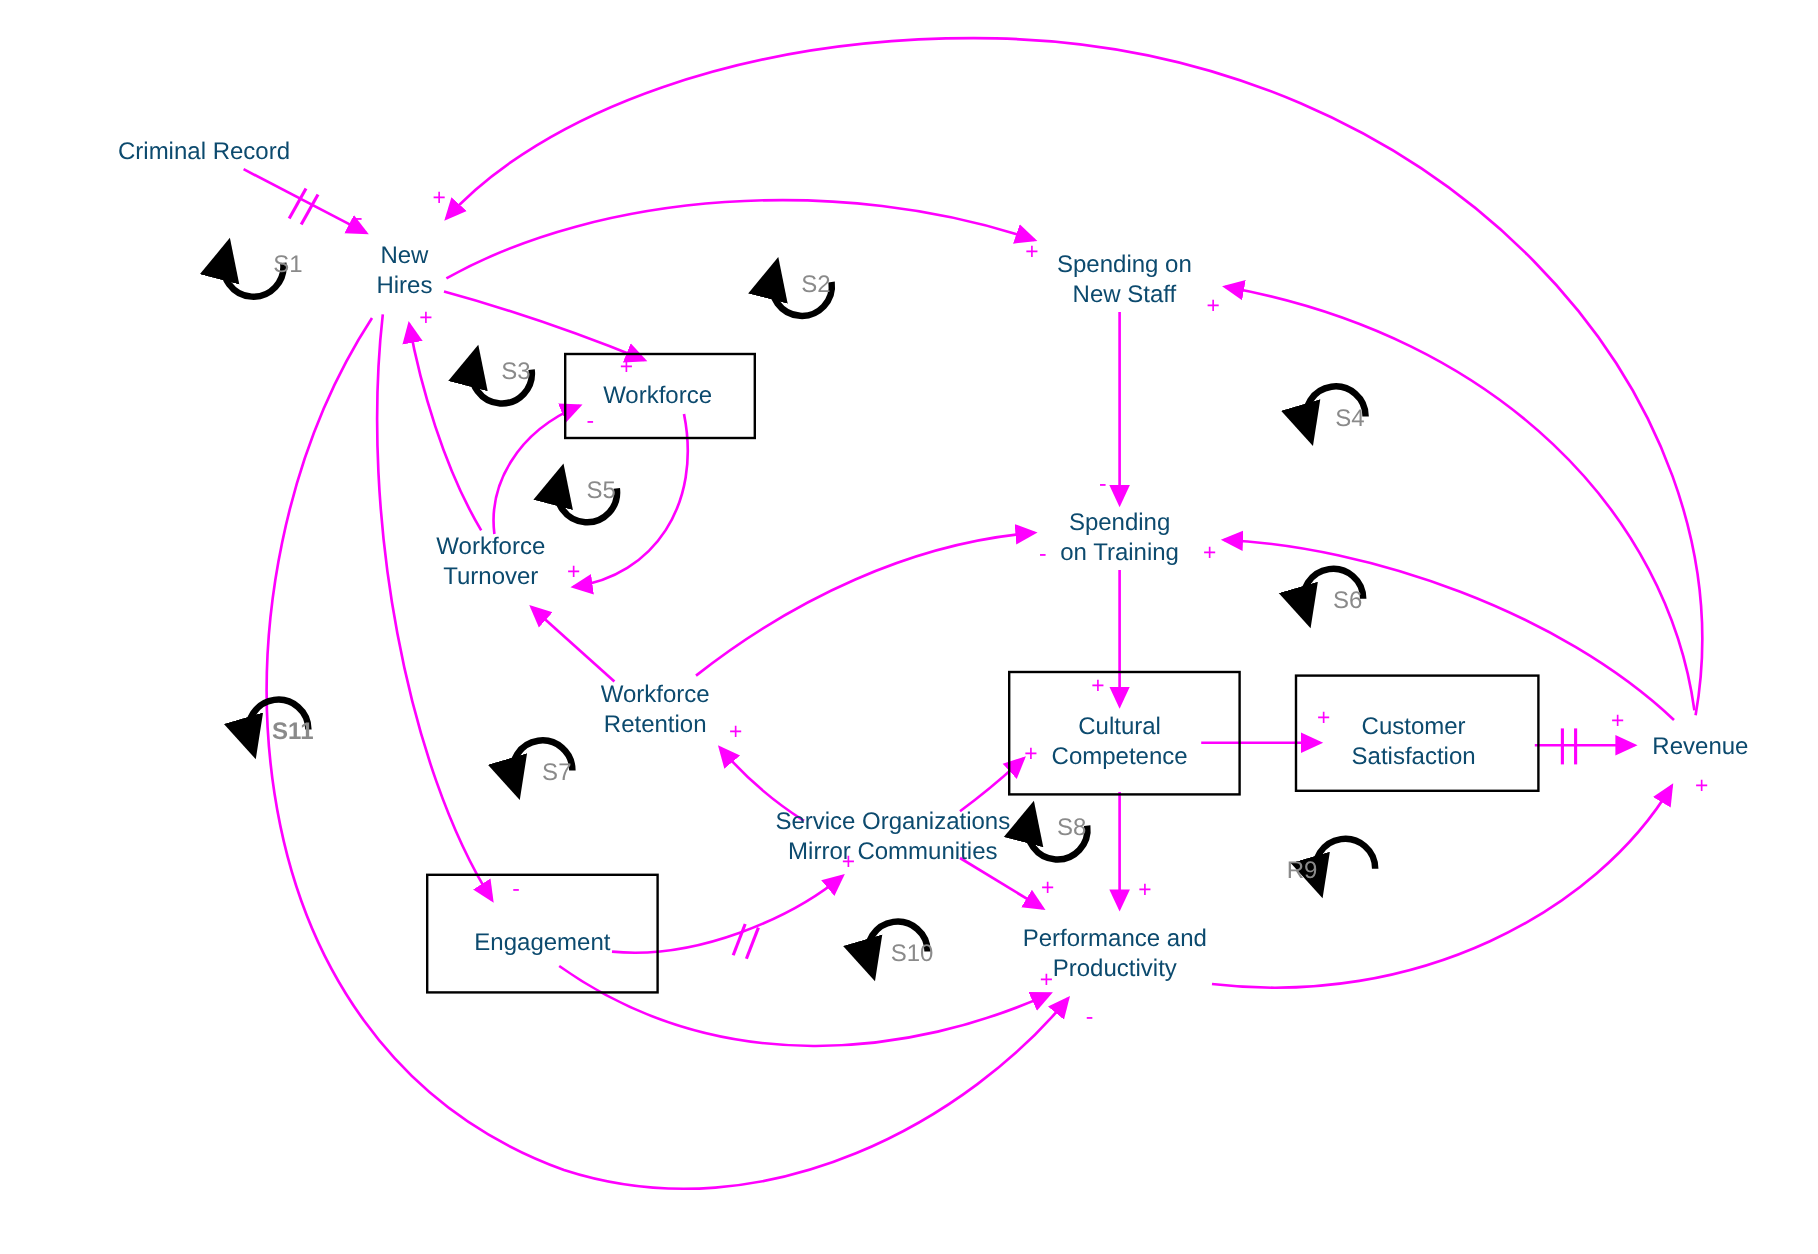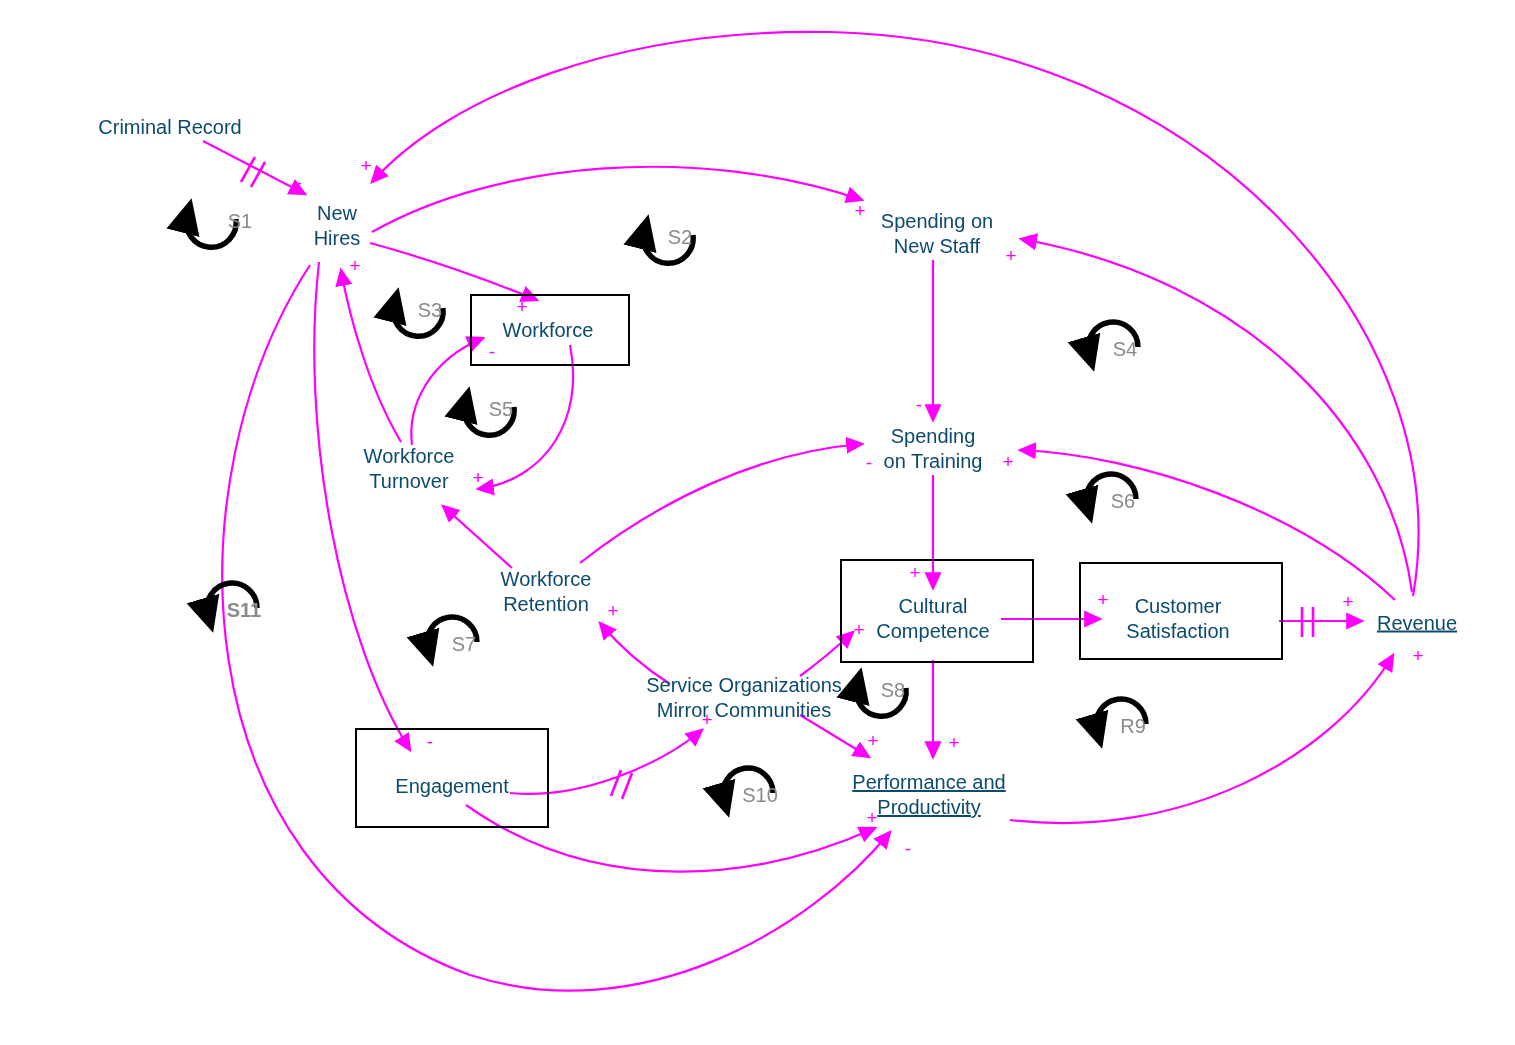--- a/index.html
+++ b/index.html
@@ -126,23 +126,23 @@
 New Staff</div>
       <div class="node ctr" style="left: 933px; top: 449px;">Spending
 on Training</div>
       <div class="node ctr" style="left: 933px; top: 619px;">Cultural
 Competence</div>
       <div class="node ctr" style="left: 1178px; top: 619px;">Customer
 Satisfaction</div>
       <div class="node ctr" style="left: 452px; top: 786px;">Engagement</div>
       <div class="node ctr" style="left: 744px; top: 698px;">Service Organizations
 Mirror Communities</div>
-      <div class="node ctr" style="left: 929px; top: 795px; text-decoration: underline;">Performance and
+      <div class="node ctr" style="left: 929px; top: 795px;">Performance and
 Productivity</div>
-      <div class="node ctr" style="left: 1417px; top: 623px; text-decoration: underline;">Revenue</div>
+      <div class="node ctr" style="left: 1417px; top: 623px;">Revenue</div>
     </div>
 
   <div id="signlayer">
       <div class="sign" style="left: 299px; top: 182px;">-</div>
       <div class="sign" style="left: 366px; top: 165px;">+</div>
       <div class="sign" style="left: 355px; top: 265px;">+</div>
       <div class="sign" style="left: 522px; top: 306px;">+</div>
       <div class="sign" style="left: 492px; top: 351px;">-</div>
       <div class="sign" style="left: 478px; top: 477px;">+</div>
       <div class="sign" style="left: 452px; top: 513px;">-</div>
@@ -167,18 +167,18 @@
 
   <div id="looplayer">
       <div class="looplbl" style="left: 223px; top: 221px; margin-left: 17px;">S1</div>
       <div class="looplbl" style="left: 680px; top: 237px;">S2</div>
       <div class="looplbl" style="left: 430px; top: 310px;">S3</div>
       <div class="looplbl" style="left: 1125px; top: 349px;">S4</div>
       <div class="looplbl" style="left: 501px; top: 409px;">S5</div>
       <div class="looplbl" style="left: 1123px; top: 501px;">S6</div>
       <div class="looplbl" style="left: 464px; top: 644px;">S7</div>
       <div class="looplbl" style="left: 893px; top: 690px;">S8</div>
-      <div class="looplbl" style="left: 1133px; top: 726px;">R9</div>
+      <div class="looplbl" style="left: 1085px; top: 726px;">R9</div>
       <div class="looplbl" style="left: 760px; top: 795px;">S10</div>
       <div class="looplbl" style="left: 244px; top: 610px; font-weight: bold;">S11</div>
     </div>
 
 </div>
 
 </body></html>

